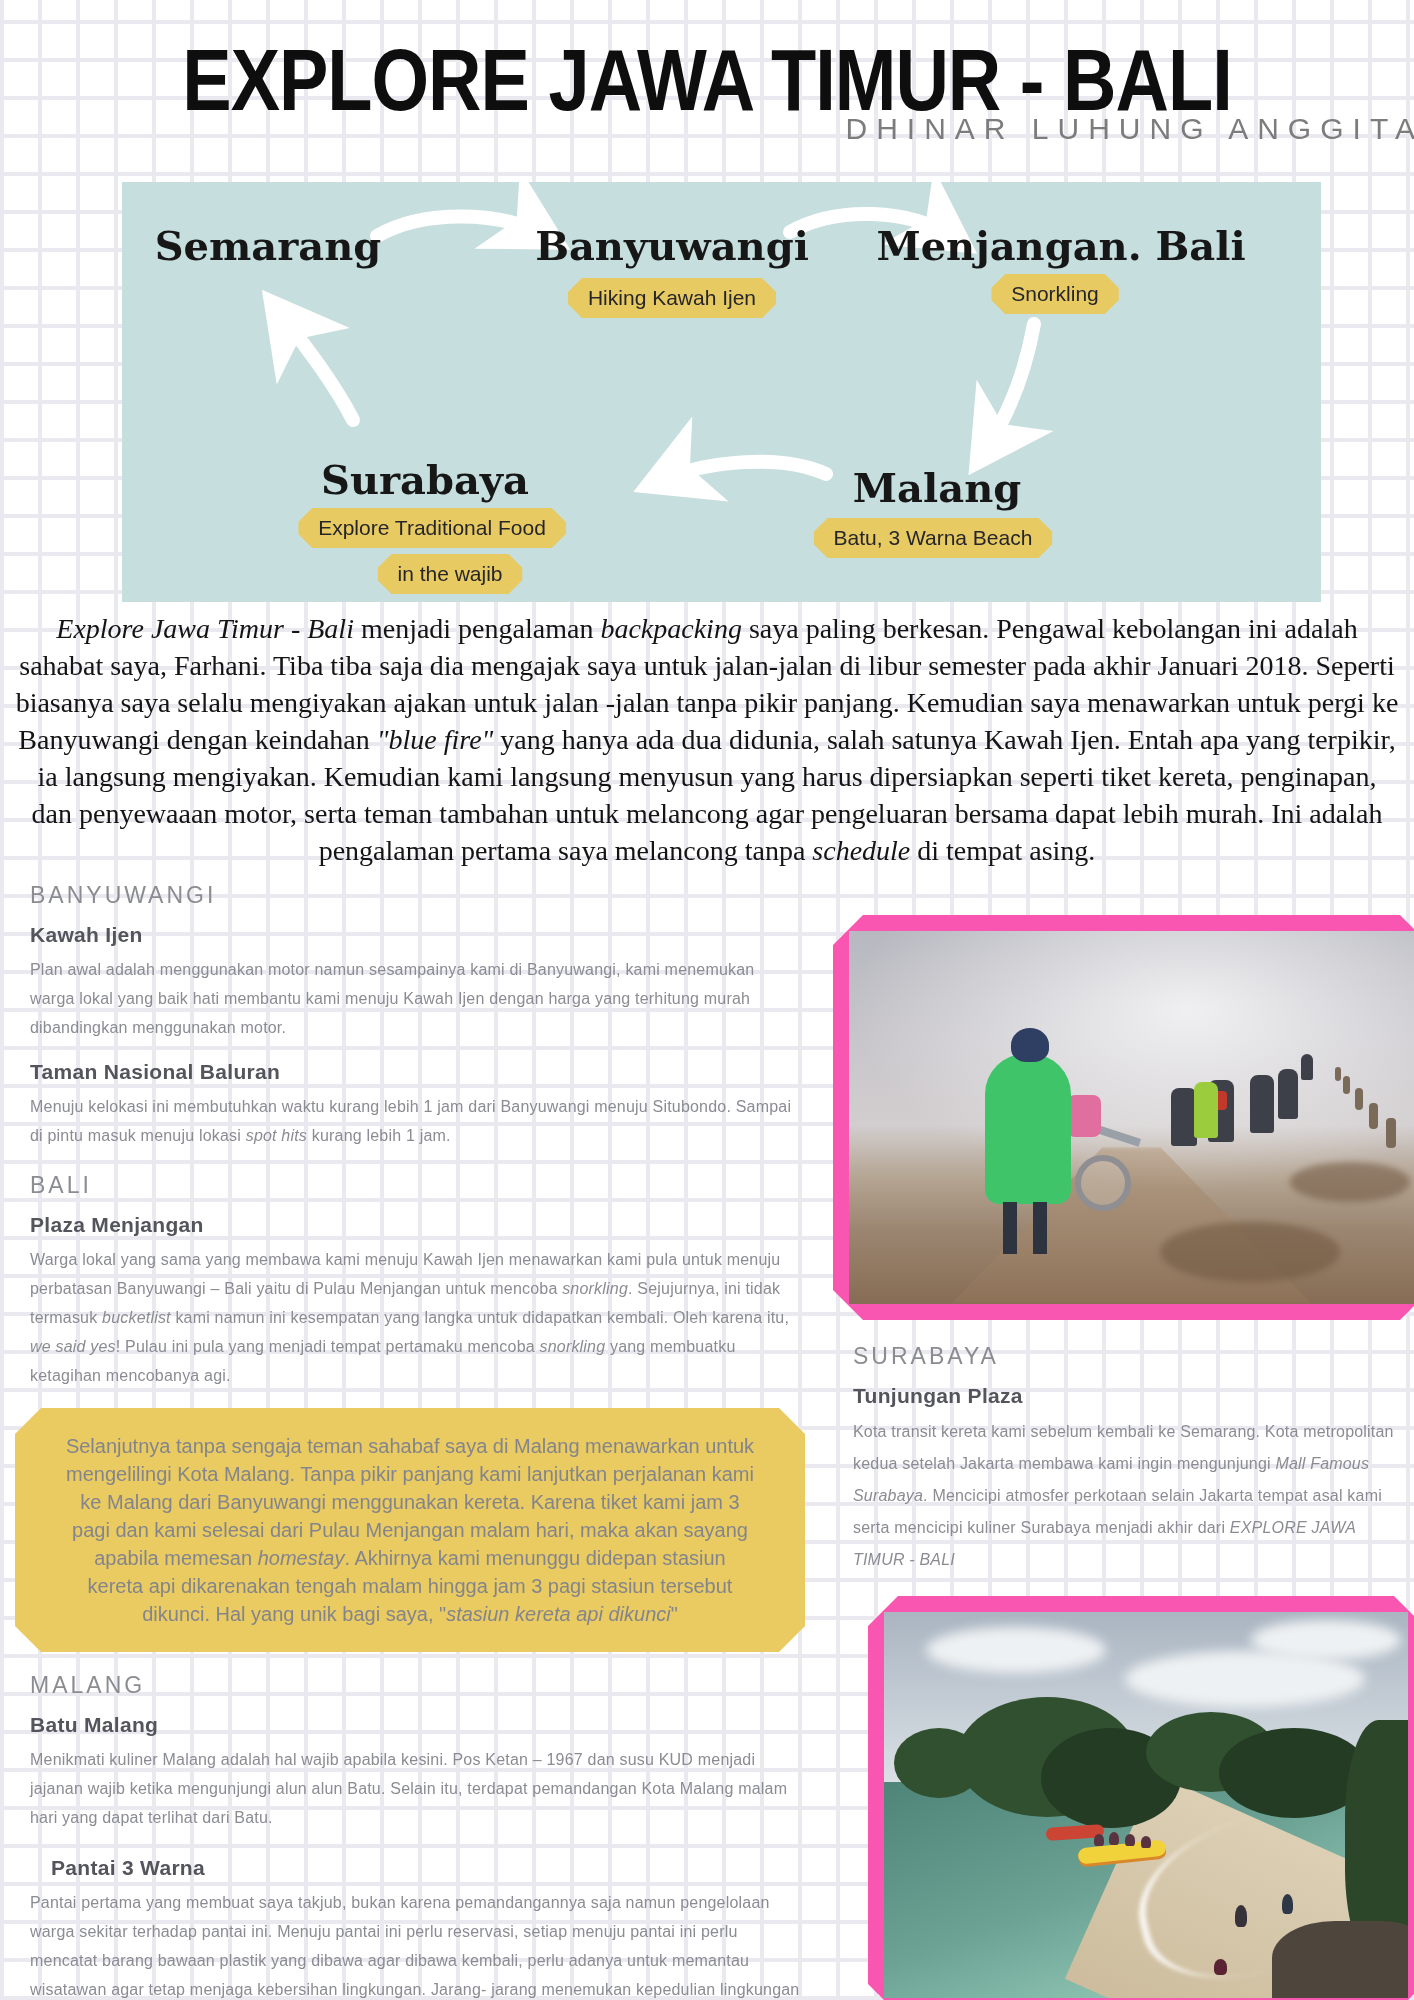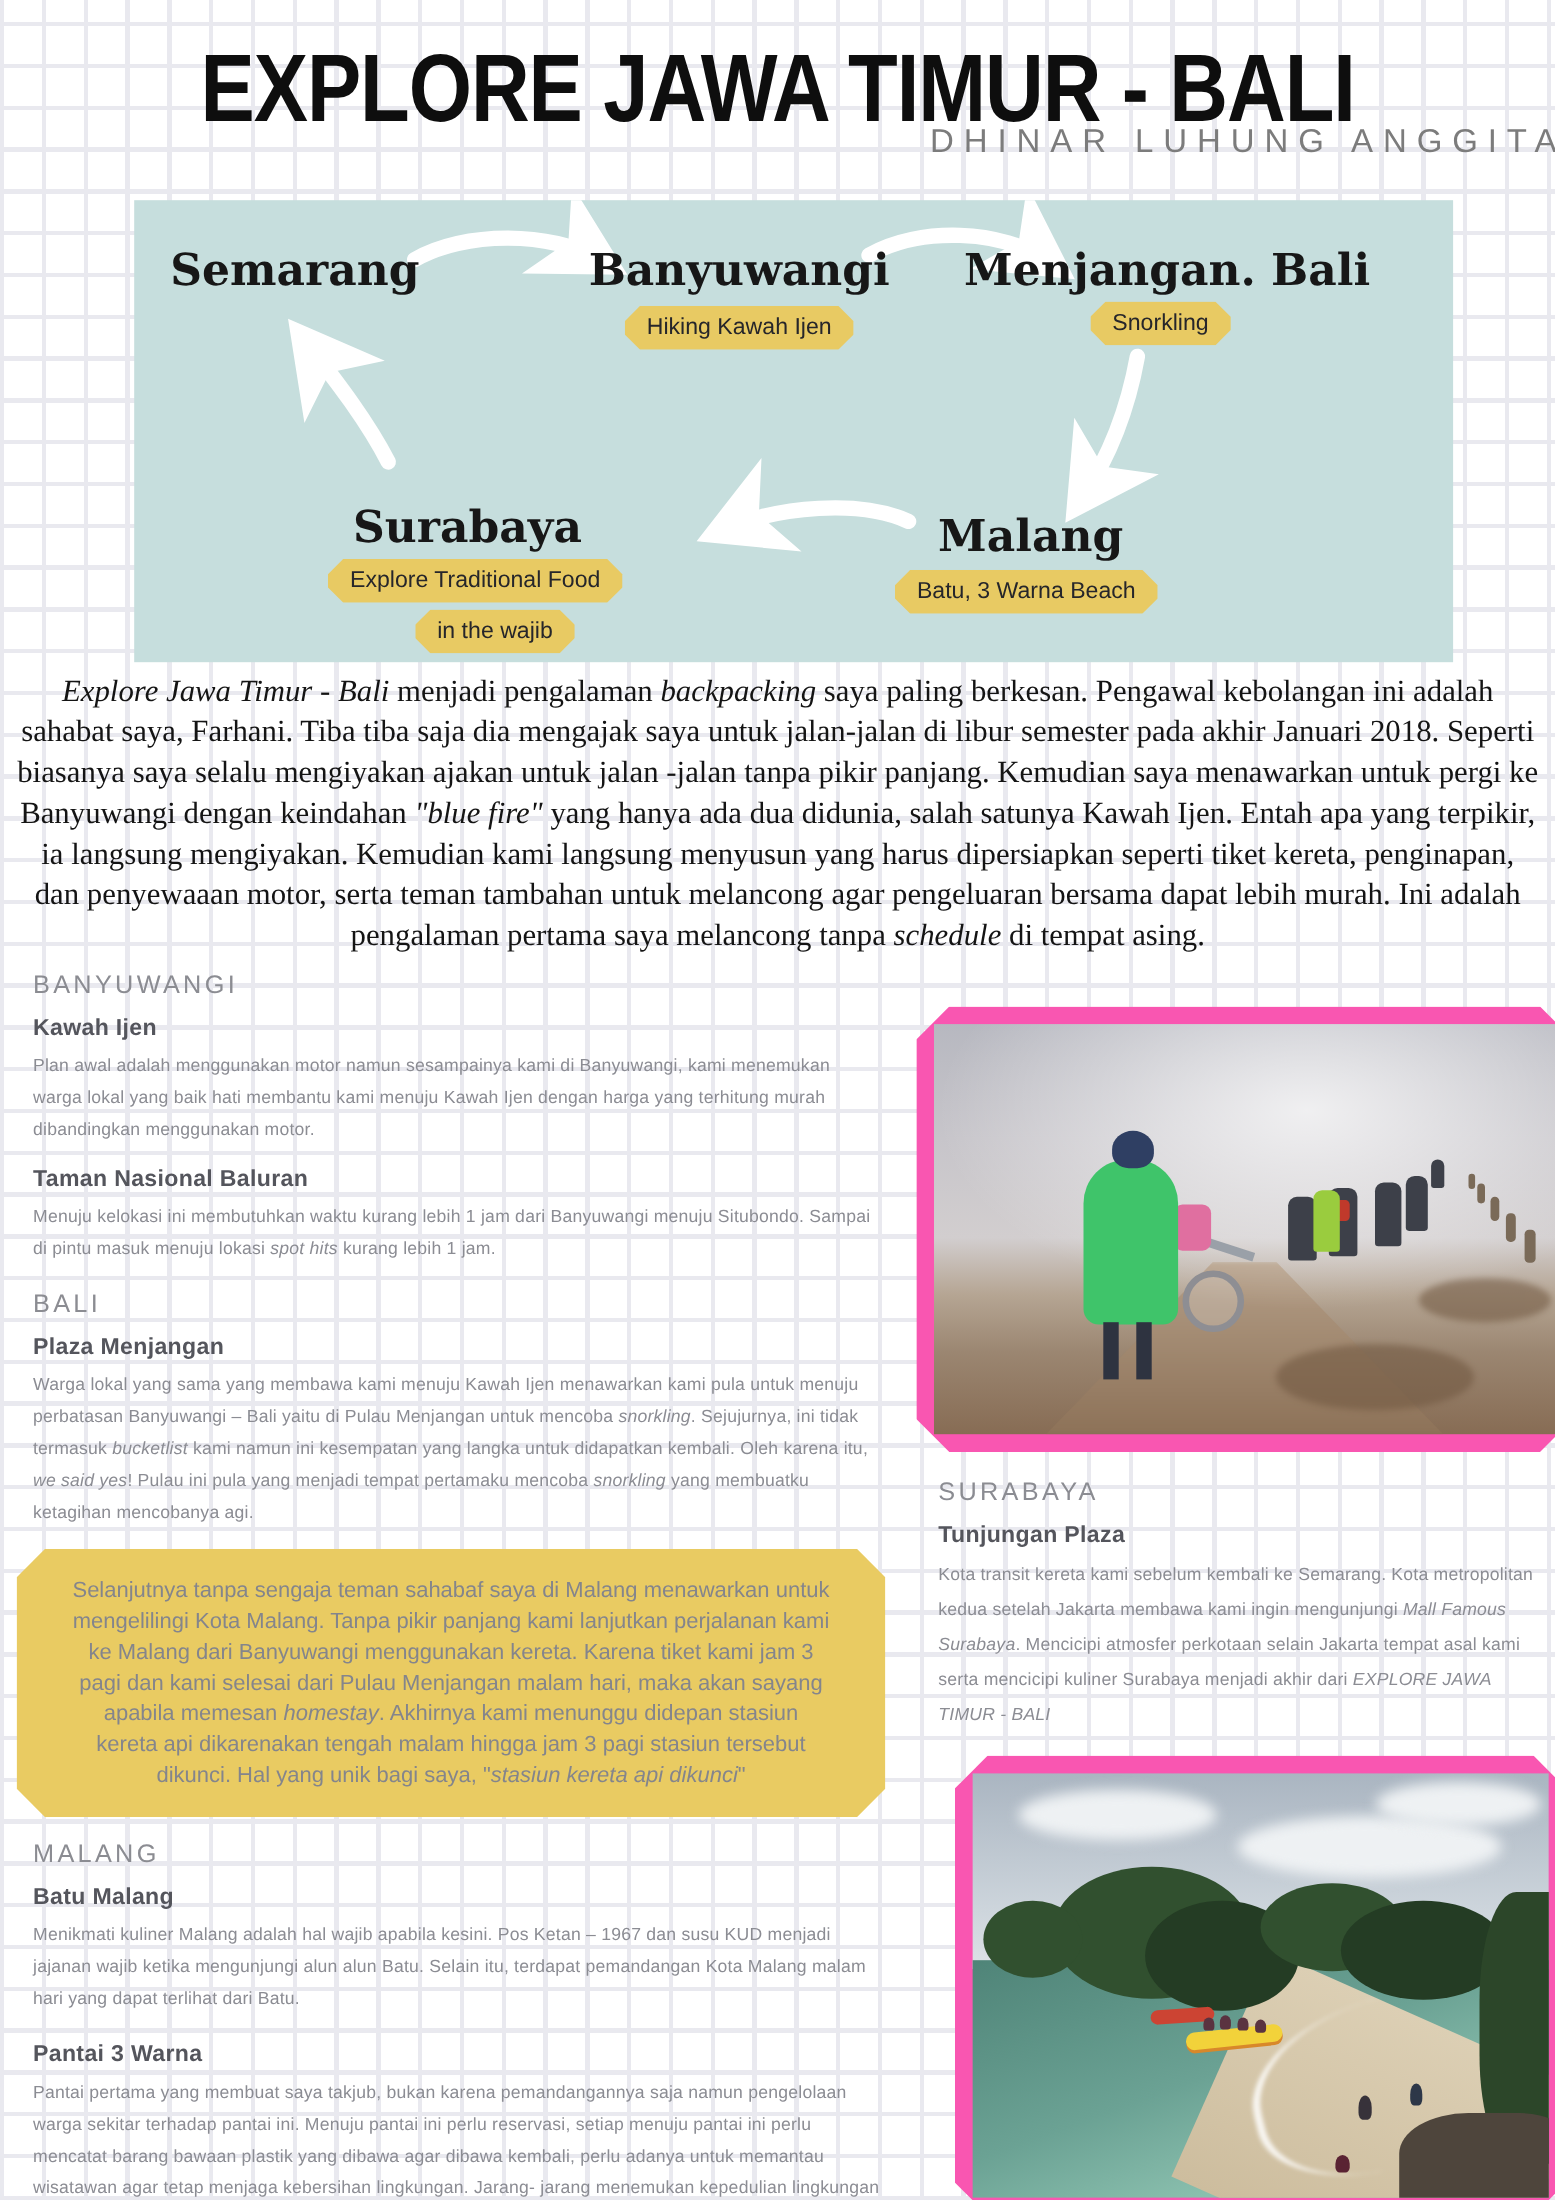--- a/index.html
+++ b/index.html
@@ -132,21 +132,21 @@
 
     <div class="hdr" style="margin-top:22px;">BALI</div>
     <div class="sub" style="margin-top:0;">Plaza Menjangan</div>
     <p class="body">Warga lokal yang sama yang membawa kami menuju Kawah Ijen menawarkan kami pula untuk menuju perbatasan Banyuwangi – Bali yaitu di Pulau Menjangan untuk mencoba <i>snorkling</i>. Sejujurnya, ini tidak termasuk <i>bucketlist</i>  kami namun ini kesempatan yang langka untuk didapatkan kembali. Oleh karena itu, <i>we said yes</i>! Pulau ini pula yang menjadi tempat pertamaku mencoba <i>snorkling</i> yang membuatku ketagihan mencobanya agi.</p>
 
     <div class="highlight">Selanjutnya tanpa sengaja teman sahabaf saya di Malang menawarkan untuk mengelilingi Kota Malang. Tanpa pikir panjang kami lanjutkan perjalanan kami ke Malang dari Banyuwangi menggunakan kereta. Karena tiket kami jam 3 pagi dan kami selesai dari Pulau Menjangan malam hari, maka akan sayang apabila memesan <i>homestay</i>. Akhirnya kami menunggu didepan stasiun kereta api dikarenakan tengah malam hingga jam 3 pagi stasiun tersebut dikunci. Hal yang unik bagi saya, "<i>stasiun kereta api dikunci</i>"</div>
 
     <div class="hdr" style="margin-top:20px;">MALANG</div>
     <div class="sub" style="margin-top:0;">Batu Malang</div>
     <p class="body">Menikmati kuliner Malang adalah hal wajib apabila kesini. Pos Ketan – 1967 dan susu KUD menjadi jajanan wajib ketika mengunjungi alun alun Batu. Selain itu, terdapat pemandangan Kota Malang malam hari yang dapat terlihat dari Batu.</p>
-    <div class="sub" style="margin-top:24px;">Pantai 3 Warna</div>
+    <div class="sub" style="margin-top:24px;margin-left:21px;">Pantai 3 Warna</div>
     <p class="body">Pantai pertama yang membuat saya takjub, bukan karena pemandangannya saja namun pengelolaan warga sekitar terhadap pantai ini. Menuju pantai ini perlu reservasi, setiap menuju pantai ini perlu mencatat barang bawaan plastik yang dibawa agar dibawa kembali, perlu adanya  untuk memantau wisatawan agar tetap menjaga kebersihan lingkungan. Jarang- jarang menemukan kepedulian lingkungan setinggi ini.</p>
   </div>
 
   <div class="photo-frame" style="left:833px;top:915px;width:597px;height:405px;">
     <div class="photo">
       <div class="ph fog-base"></div>
       <div class="ph trail"></div>
       <div class="ph fog-haze"></div>
       <div class="ph soil" style="left:55%;top:78%;width:180px;height:60px;"></div>
       <div class="ph soil" style="left:78%;top:62%;width:120px;height:40px;"></div>

